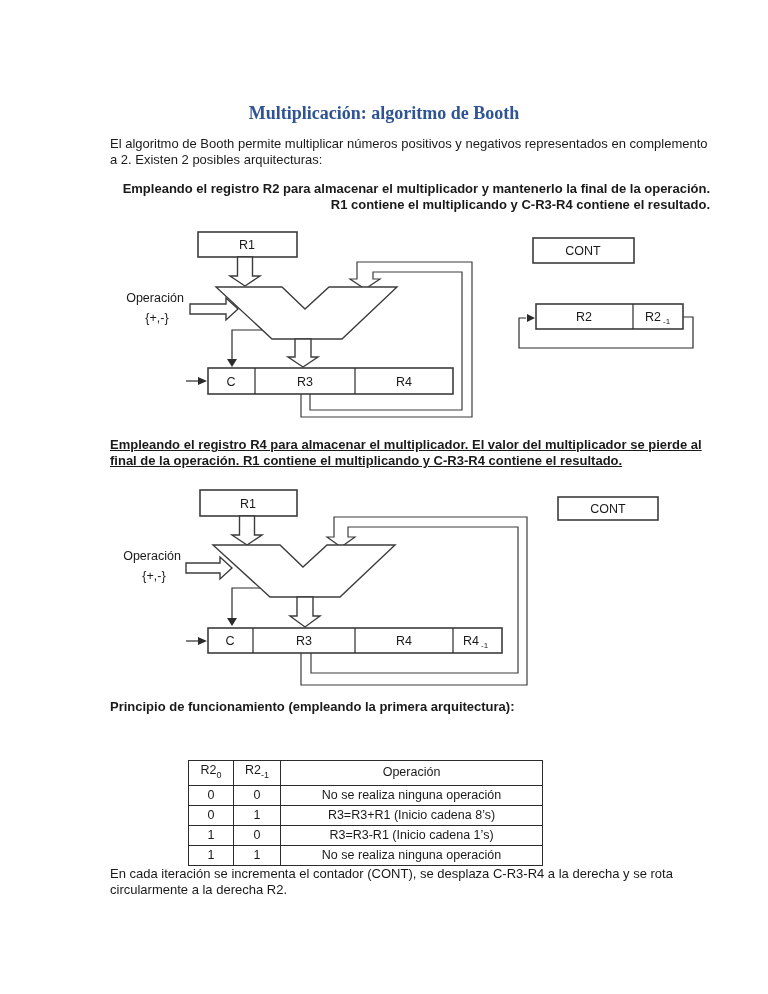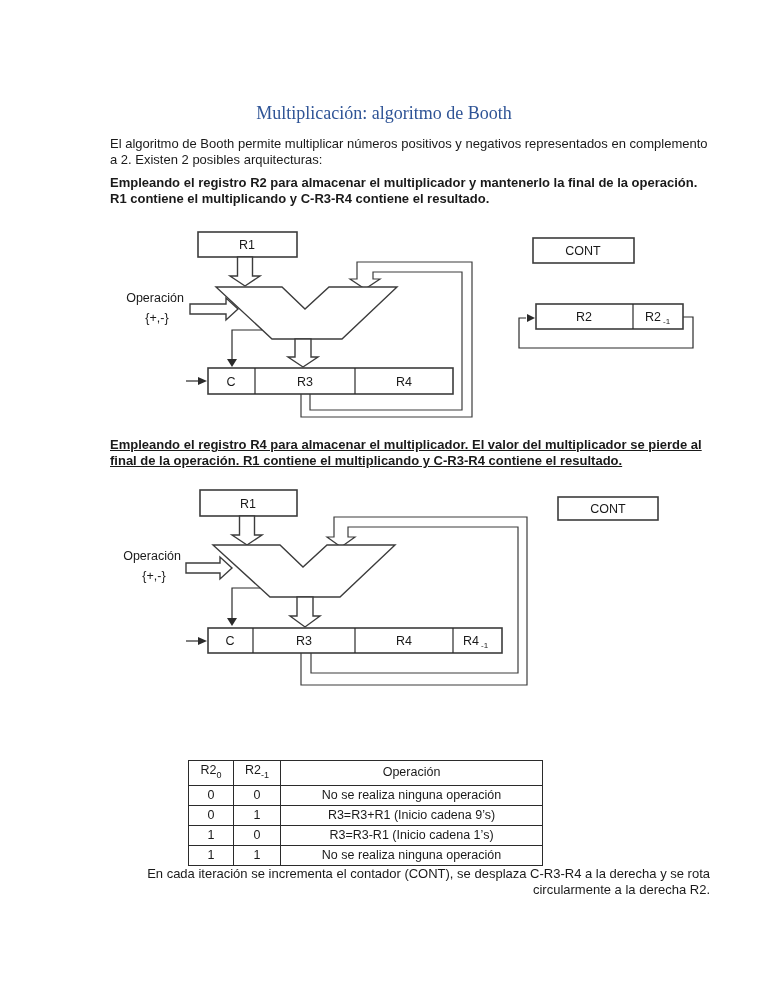--- a/index.html
+++ b/index.html
@@ -5,21 +5,21 @@
   html,body{margin:0;padding:0;background:#e8e8e8;}
   .page{
     position:relative;width:768px;height:994px;background:#ffffff;
     font-family:"Liberation Sans","DejaVu Sans",sans-serif;
     color:#1a1a1a;overflow:hidden;margin:0 auto;
   }
   .abs{position:absolute;}
   .doc-title{
     top:103px;left:0;width:768px;text-align:center;
     font-family:"Liberation Serif","DejaVu Serif",serif;
-    font-weight:normal;font-size:18px;
+    font-weight:bold;font-size:18px;
   }
   .para{left:110px;width:600px;font-size:13px;line-height:16px;}
   .bold{font-weight:bold;}
   sub.ss{font-size:9px;}
   .op-table{
     top:760px;left:188px;border-collapse:collapse;table-layout:fixed;
     font-size:12.5px;
   }
   .op-table td{
     border:1px solid #2b2b2b;text-align:center;vertical-align:middle;
@@ -39,21 +39,21 @@
 </style>
 </head>
 <body>
 
 <div class="page">
 
   <div class="abs doc-title" id="titleEl" style="color: rgb(47, 84, 150);">Multiplicación: algoritmo de Booth</div>
 
   <div class="abs para" style="top:136px;">El algoritmo de Booth permite multiplicar números positivos y negativos representados en complemento a 2. Existen 2 posibles arquitecturas:</div>
 
-  <div class="abs para bold" style="top:175px;">Empleando el registro R2 para almacenar el multiplicador y mantenerlo la final de la operación. R1 contiene el multiplicando y C-R3-R4 contiene el resultado.</div>
+  <div class="abs para bold" style="top:181px;text-align:right;">Empleando el registro R2 para almacenar el multiplicador y mantenerlo la final de la operación. R1 contiene el multiplicando y C-R3-R4 contiene el resultado.</div>
 
   <svg class="abs" style="top:0;left:0;" width="768" height="994" viewBox="0 0 768 994">
 
     <g>
 
       <path class="pipe" d="M301,394 V417 H472 V262 H357 V279 H350 L365,289 L380,279 H373 V272 H462 V410 H310 V394"></path>
 
       <rect class="box" x="198" y="232" width="99" height="25"></rect>
       <text class="ctr" x="247" y="249">R1</text>
 
@@ -123,20 +123,21 @@
       <line class="thin" x1="186" y1="641" x2="199" y2="641"></line>
       <polygon class="ah" points="198,637 198,645 207,641"></polygon>
 
       <rect class="box" x="558" y="497" width="100" height="23"></rect>
       <text class="ctr" x="608" y="513">CONT</text>
     </g>
   </svg>
 
   <div class="abs para bold" style="top:437px;text-decoration:underline;">Empleando el registro R4 para almacenar el multiplicador. El valor del multiplicador se pierde al final de la operación. R1 contiene el multiplicando y C-R3-R4 contiene el resultado.</div>
 
+  <div class="abs para bold" style="top:699px;">Principio de funcionamiento (empleando la primera arquitectura):</div>
 
 
   <table class="abs op-table">
     <colgroup>
         <col class="c1">
         <col class="c2">
         <col class="c3">
       </colgroup>
     <tbody>
       <tr>
@@ -145,30 +146,30 @@
         <td>Operación</td>
       </tr>
       <tr>
         <td>0</td>
         <td>0</td>
         <td>No se realiza ninguna operación</td>
       </tr>
       <tr>
         <td>0</td>
         <td>1</td>
-        <td>R3=R3+R1 (Inicio cadena 9’s)</td>
+        <td>R3=R3+R1 (Inicio cadena 8’s)</td>
       </tr>
       <tr>
         <td>1</td>
         <td>0</td>
         <td>R3=R3-R1 (Inicio cadena 1’s)</td>
       </tr>
       <tr>
         <td>1</td>
         <td>1</td>
         <td>No se realiza ninguna operación</td>
       </tr>
     </tbody>
   </table>
 
-  <div class="abs para" style="top:866px;text-align:right;">En cada iteración se incrementa el contador (CONT), se desplaza C-R3-R4 a la derecha y se rota circularmente a la derecha R2.</div>
+  <div class="abs para" style="top:866px;">En cada iteración se incrementa el contador (CONT), se desplaza C-R3-R4 a la derecha y se rota circularmente a la derecha R2.</div>
 
 </div>
 
 </body></html>

